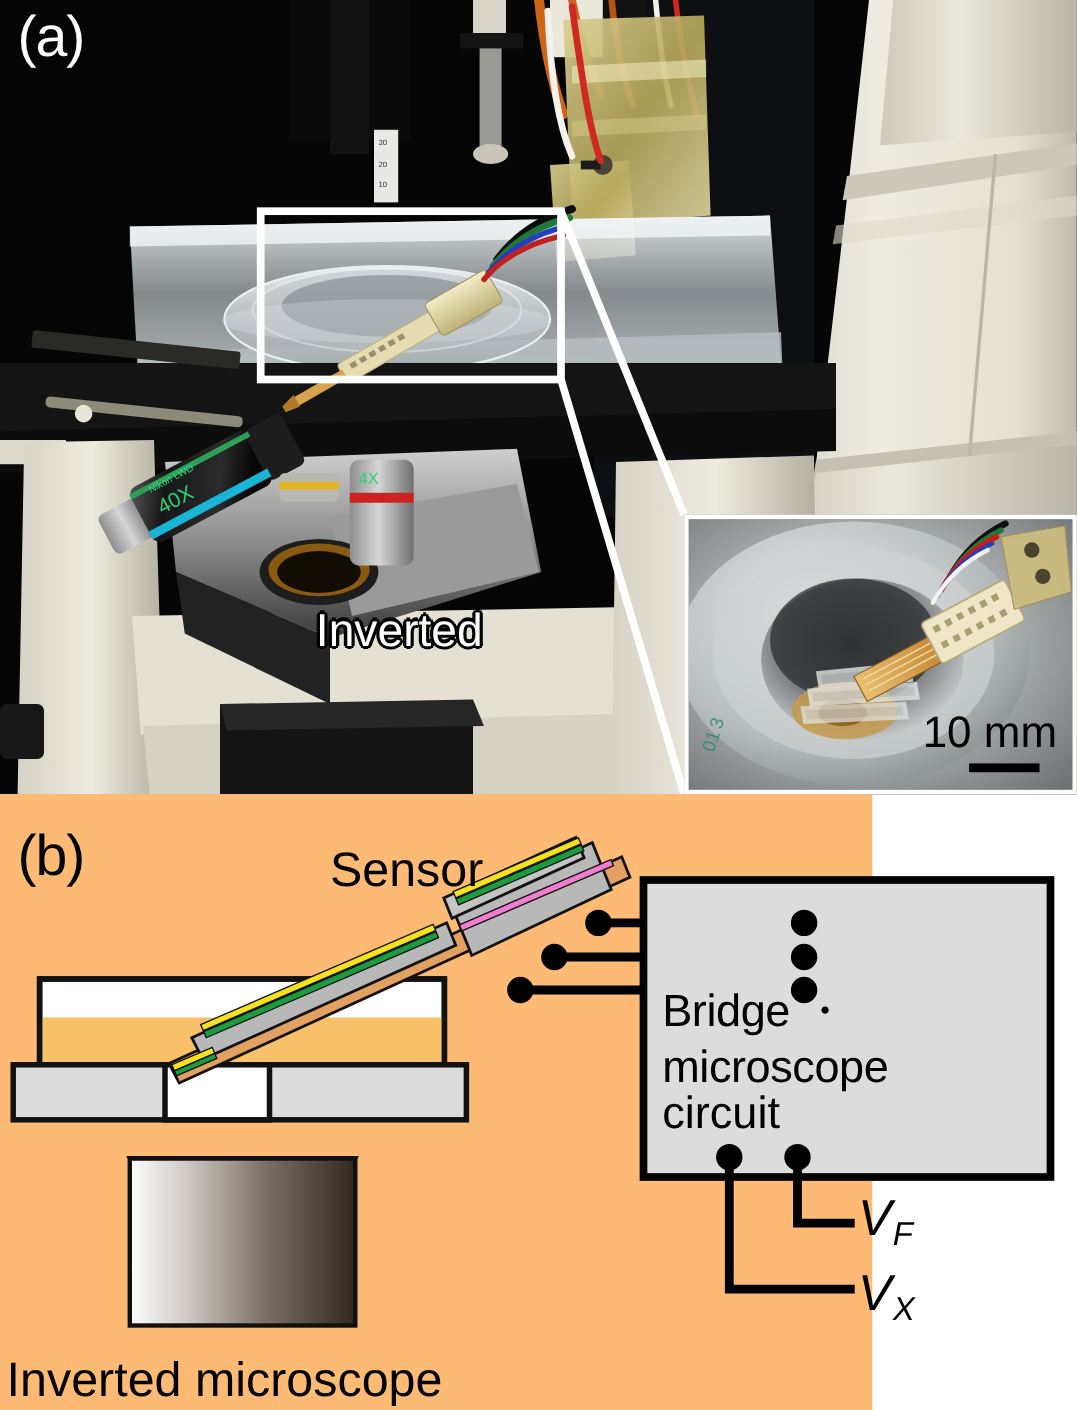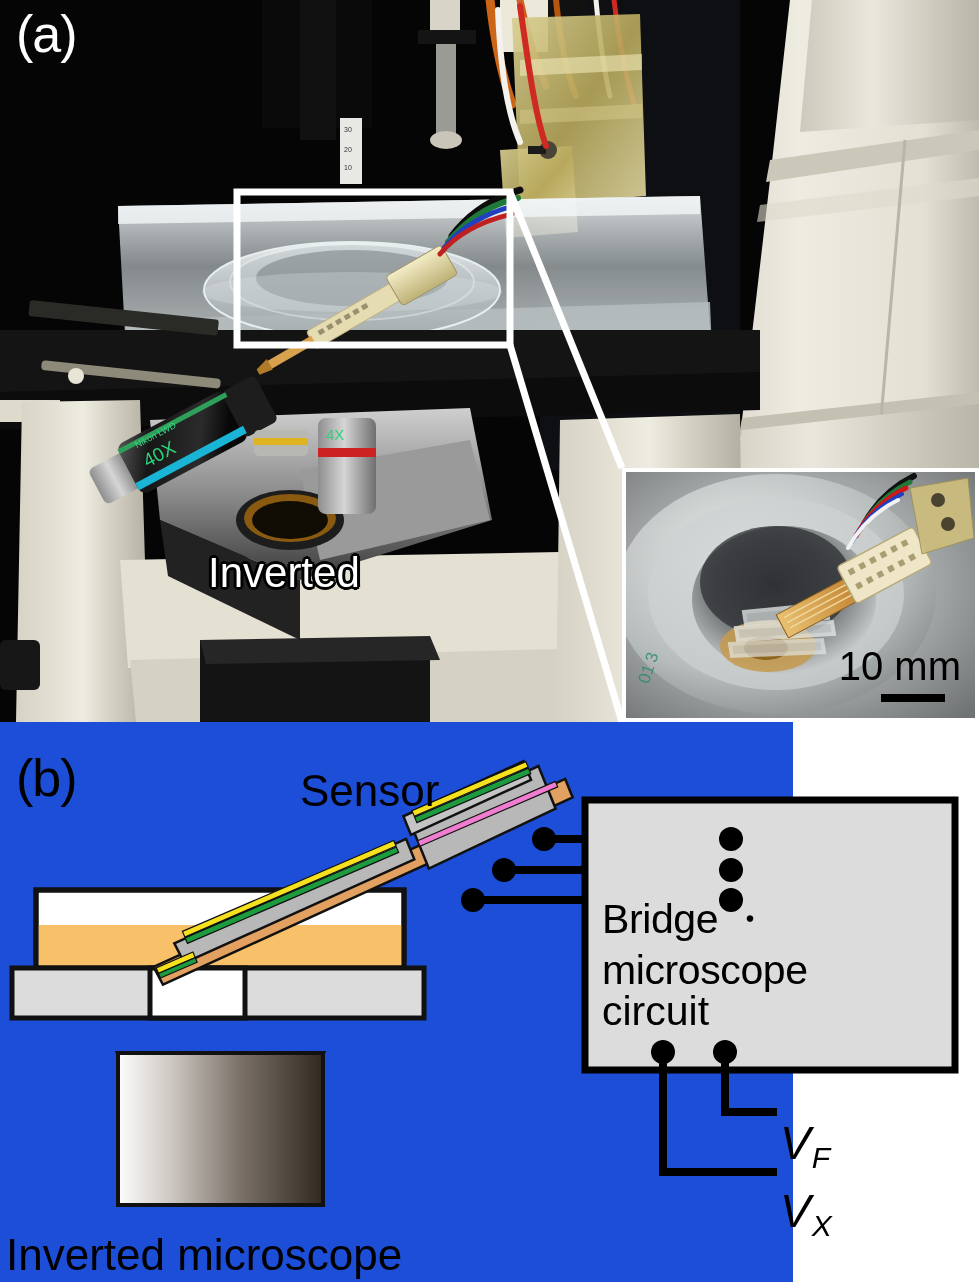--- a/index.html
+++ b/index.html
@@ -64,21 +64,21 @@
   }
 
   
   .photo-caption {
     position: absolute;
     z-index: 35;
     color: #ffffff;
     font-family: "Liberation Sans", sans-serif;
     font-size: 42px;
     line-height: 1.02;
-    text-align: left;
+    text-align: center;
     text-shadow:
       -2px -2px 0 #000, 2px -2px 0 #000, -2px 2px 0 #000, 2px 2px 0 #000,
       -3px 0 0 #000, 3px 0 0 #000, 0 -3px 0 #000, 0 3px 0 #000;
   }
   #caption-inverted-microscope {
     left: 208px;
     top: 552px;
     width: 310px;
   }
 
@@ -115,21 +115,21 @@
     z-index: 32;
   }
 
   
   #panel-b {
     position: absolute;
     left: 0;
     top: 722px;
     width: 793px;
     height: 560px;
-    background: #1d4ed8;
+    background: #fdba74;
   }
   .schematic-svg {
     position: absolute;
     left: 0;
     top: 0;
   }
 
   .sch-text {
     position: absolute;
     font-family: "Liberation Sans", sans-serif;
@@ -157,21 +157,20 @@
     top: 508px;
     font-size: 44px;
     text-align: right;
   }
   .volt-label {
     position: absolute;
     font-family: "Liberation Sans", sans-serif;
     font-style: italic;
     font-size: 46px;
     color: #000000;
-    margin-top: 36px;
   }
   .volt-label .sub {
     font-size: 30px;
     vertical-align: -0.30em;
     font-style: italic;
     padding-left: 1px;
   }
   #label-vf { left: 780px; top: 358px; }
   #label-vx { left: 780px; top: 426px; }
 </style>

